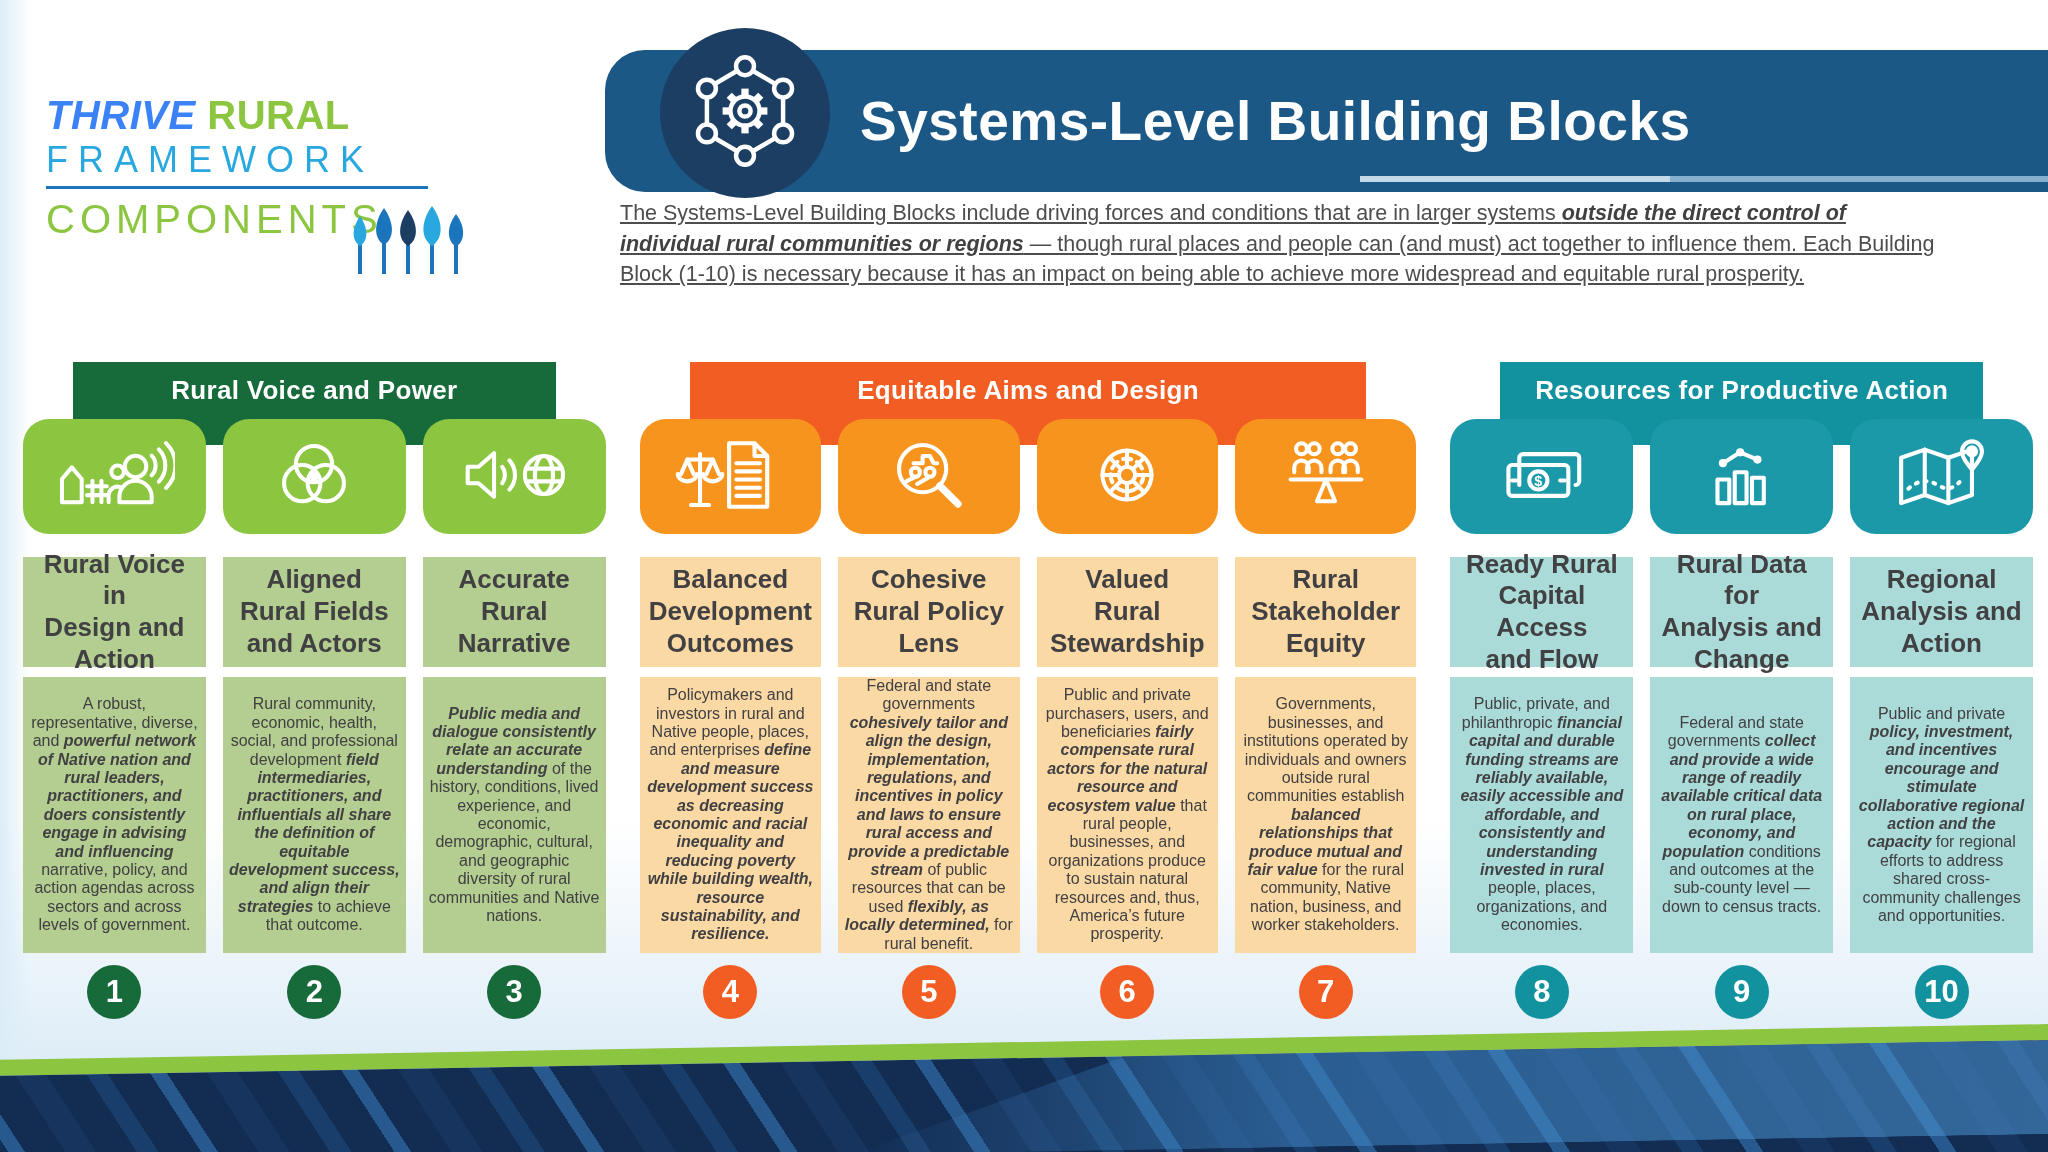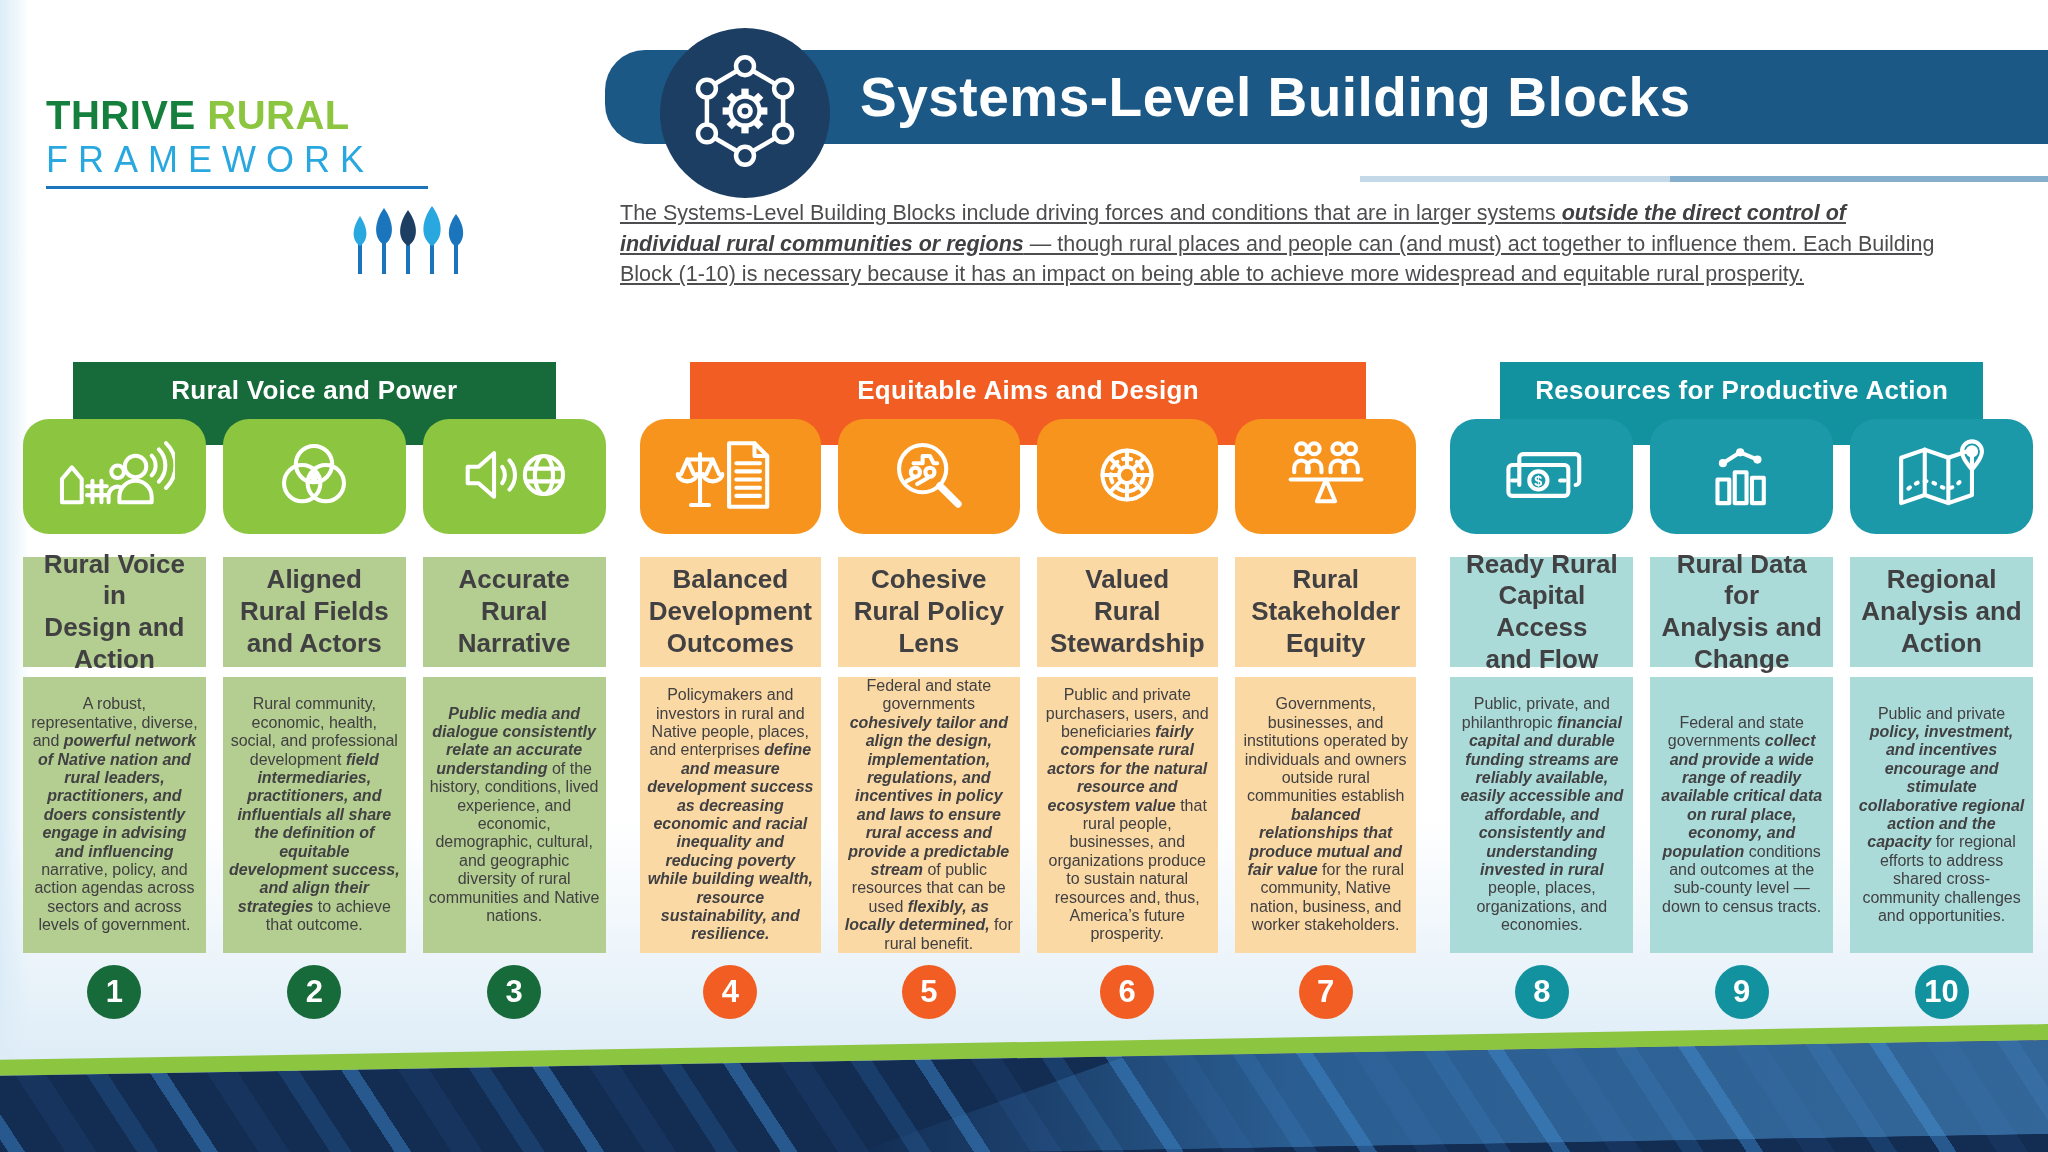--- a/index.html
+++ b/index.html
@@ -6,28 +6,28 @@
   .page{position:relative;width:2048px;height:1152px;overflow:hidden;background:#ffffff;
         font-family:"Liberation Sans",sans-serif;}
   
   .bg-fade{position:absolute;left:0;right:0;bottom:0;height:330px;
            background:linear-gradient(180deg,rgba(219,236,247,0) 0%,#d6e8f5 90%);}
   .left-fade{position:absolute;left:0;top:0;bottom:0;width:30px;
              background:linear-gradient(90deg,#dcecf7,rgba(255,255,255,0));}
   
   .logo{position:absolute;left:46px;top:94px;width:440px;}
   .logo .l1{font-size:40px;font-weight:700;line-height:1.05;letter-spacing:.5px;}
-  .logo .l1 .thrive{color:#15803d;}
+  .logo .l1 .thrive{color:#3b82f6;font-style:italic;}
   .logo .l1 .rural{color:#8cc540;}
   .logo .l2{font-size:36px;line-height:1.1;margin-top:4px;color:#29a8df;letter-spacing:10px;font-weight:400;}
   .logo-rule{width:382px;height:3px;background:#1b75bc;margin-top:6px;}
   .logo .l3{font-size:40px;margin-top:8px;color:#8cc540;letter-spacing:5px;font-weight:400;}
   .trees{position:absolute;left:300px;top:108px;}
   
-  .title-bar{position:absolute;left:605px;right:0;top:50px;height:94px;background:#1b5885;
+  .title-bar{position:absolute;left:605px;right:0;top:50px;height:142px;background:#1b5885;
              border-radius:40px 0 0 40px;}
   .bar-accent{position:absolute;top:176px;left:1360px;right:0;height:6px;
               background:linear-gradient(90deg,#c3d9e8 0 45%,#86afcd 45%);}
   .bar-circle{position:absolute;left:55px;top:-22px;width:170px;height:170px;border-radius:50%;
               background:#1c3e63;display:flex;align-items:center;justify-content:center;}
   .title-bar h1{margin:0;position:absolute;left:255px;top:50%;transform:translateY(-50%);
                 color:#fff;font-size:55px;font-weight:700;letter-spacing:.5px;white-space:nowrap;}
   
   .intro{position:absolute;left:620px;top:198px;width:1330px;margin:0;
          font-size:21.5px;line-height:1.42;color:#4d4d4f;text-decoration:underline;}
@@ -68,20 +68,21 @@
   <div class="bg-fade"></div>
   <div class="left-fade"></div>
 
   <div class="logo">
     <div class="l1">
       <span class="thrive">THRIVE</span>
       <span class="rural">RURAL</span>
     </div>
     <div class="l2">FRAMEWORK</div>
     <div class="logo-rule"></div>
+    <div class="l3">COMPONENTS</div>
     <span class="trees" id="trees"><svg viewBox="0 0 130 78" width="130" height="78">
    <g stroke="#1b75bc" stroke-width="4">
     <path d="M14 42 V72"></path>
             <path d="M38 41 V72"></path>
             <path d="M62 42 V72"></path>
             <path d="M86 42 V72"></path>
             <path d="M110 43 V72"></path>
    </g>
    <path d="M14 14 C22 26 23 38 14 44 C5 38 6 26 14 14 Z" fill="#29a8df"></path>
    <path d="M38 6 C48 20 49 36 38 43 C27 36 28 20 38 6 Z" fill="#1b75bc"></path>

